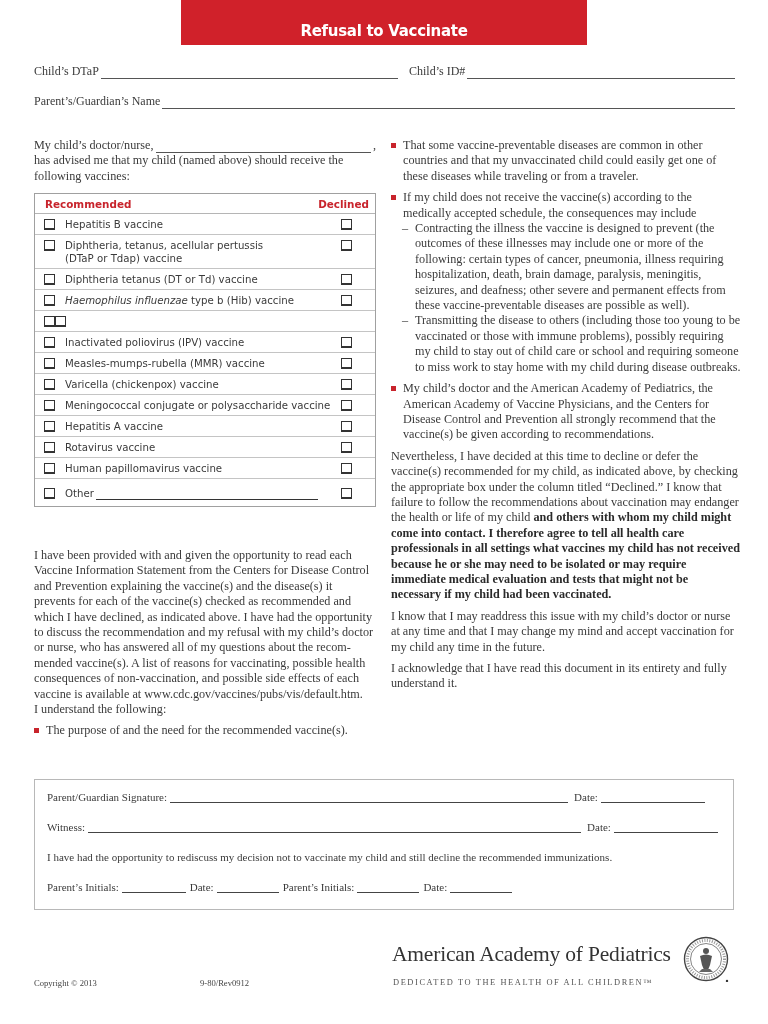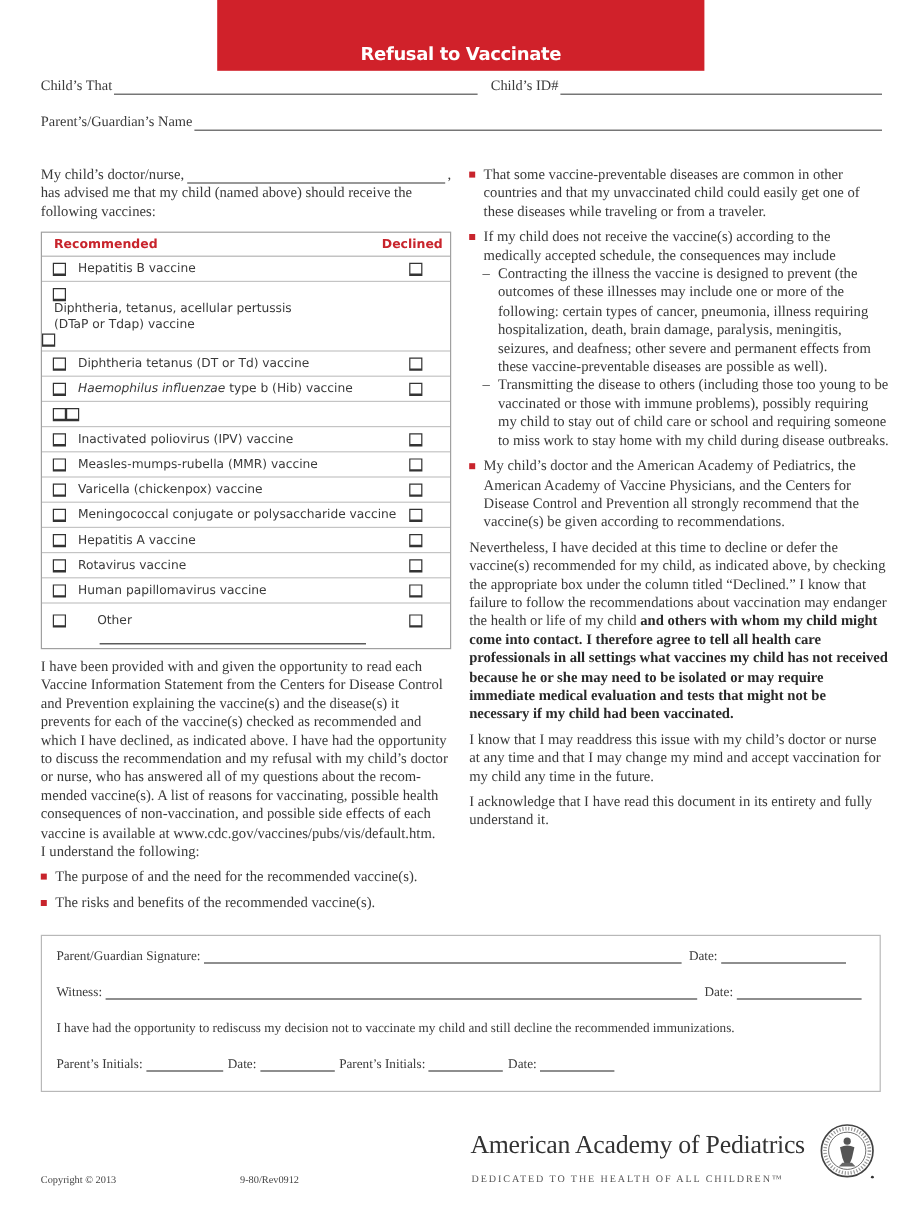--- a/index.html
+++ b/index.html
@@ -1,19 +1,19 @@
 <!DOCTYPE html>
 <html><head>
 <meta charset="utf-8">
 <style>
   * { box-sizing: border-box; margin: 0; padding: 0; }
   html, body { width: 768px; height: 1024px; background: #ffffff; overflow: hidden; }
   body { position: relative; font-family: "Liberation Serif", "DejaVu Serif", serif; color: #3a3a3a; font-size: 12.2px; }
 
-  .banner { position: absolute; left: 181px; top: 0; width: 406px; height: 59px; background: #d0212a; }
+  .banner { position: absolute; left: 181px; top: 0; width: 406px; height: 45px; background: #d0212a; }
   .banner-title { position: absolute; left: 0; right: 0; bottom: 5px; text-align: center; color: #fff; font-family: "DejaVu Sans", "Liberation Sans", sans-serif; font-weight: bold; font-size: 15px; letter-spacing: -0.3px; }
 
   .field-row { position: absolute; display: flex; align-items: flex-end; font-size: 12px; color: #3a3a3a; }
   .field-label { white-space: nowrap; }
   .field-line { flex: 1; border-bottom: 1.4px solid #555; height: 12px; margin-left: 2px; }
 
   .col-left { position: absolute; left: 34px; top: 138px; width: 342px; }
   .col-right { position: absolute; left: 391px; top: 138px; width: 350px; }
 
   .para { line-height: 15.4px; }
@@ -21,22 +21,22 @@
   .intro-blank { flex: 1; border-bottom: 1.3px solid #555; height: 12px; margin: 0 2px; }
 
   .vtable { position: absolute; left: 34px; top: 193px; width: 342px; border: 1.2px solid #a0a0a0; font-family: "DejaVu Sans", "Liberation Sans", sans-serif; font-size: 10.2px; color: #3a3a3a; }
   .vhead { display: flex; justify-content: space-between; padding: 4px 6px 3px 10px; height: 20px; border-bottom: 1px solid #b5b5b5; }
   .vhead span { color: #c8242c; font-weight: bold; font-size: 10.4px; }
   .vrow { display: flex; align-items: flex-start; border-bottom: 1px solid #c4c4c4; padding: 4px 0 3px 0; min-height: 21px; }
   .vrow:last-child { border-bottom: none; }
   .vrow .cb { width: 11px; height: 11px; border: 1.3px solid #333; border-bottom-width: 2px; margin: 1px 0 0 9px; flex: none; background: #fff; }
   .vrow .vlabel { flex: 1; margin-left: 10px; line-height: 13px; }
   .vrow .cb-decl { width: 11px; height: 11px; border: 1.3px solid #333; border-bottom-width: 2px; margin: 1px 23px 0 0; flex: none; }
-  .vrow.tall { min-height: 34px; flex-direction: column; }
-  .vrow.other { min-height: 27px; padding-top: 8px; gap: 16px; }
+  .vrow.tall { min-height: 34px; }
+  .vrow.other { min-height: 27px; padding-top: 8px; }
   .other-line { display: inline-block; width: 222px; border-bottom: 1.2px solid #333; height: 11px; vertical-align: bottom; margin-left: 2px; }
   .italic { font-style: italic; }
 
   .bullet { position: relative; padding-left: 12px; line-height: 15.4px; }
   .bullet::before { content: ""; position: absolute; left: 0; top: 5px; width: 5px; height: 5px; background: #c8242c; }
   .dash { position: relative; padding-left: 24px; line-height: 15.4px; }
   .dash::before { content: "–"; position: absolute; left: 11px; top: 0; }
   .bold { font-weight: bold; color: #2a2a2a; }
 
   .sigbox { position: absolute; left: 34px; top: 779px; width: 700px; height: 131px; border: 1.2px solid #b8b8b8; font-size: 11px; }
@@ -49,21 +49,21 @@
   .seal { position: absolute; left: 683px; top: 936px; width: 46px; height: 46px; }
 </style>
 </head>
 <body>
 
 <div class="banner">
   <div class="banner-title">Refusal to Vaccinate</div>
 </div>
 
 <div class="field-row" style="left:34px; top:64px; width:364px;">
-  <span class="field-label">Child’s That</span>
+  <span class="field-label">Child’s DTaP</span>
   <span class="field-line"></span>
 </div>
 <div class="field-row" style="left:409px; top:64px; width:326px;">
   <span class="field-label">Child’s ID#</span>
   <span class="field-line"></span>
 </div>
 <div class="field-row" style="left:34px; top:94px; width:701px;">
   <span class="field-label">Parent’s/Guardian’s Name</span>
   <span class="field-line"></span>
 </div>
@@ -148,21 +148,20 @@
     <span class="cb"></span>
     <span class="vlabel"><span>Other</span><span class="other-line"></span></span>
     <span class="cb-decl"></span>
   </div>
 </div>
 
 <div class="col-left" style="top:548px;">
   <div class="para">I have been provided with and given the opportunity to read each Vaccine Information Statement from the Centers for Disease Control and Prevention explaining the vaccine(s) and the disease(s) it prevents for each of the vaccine(s) checked as recommended and which I have declined, as indicated above. I have had the opportunity to discuss the recommendation and my refusal with my child’s doctor or nurse, who has answered all of my questions about the recom­mended vaccine(s). A list of reasons for vaccinating, possible health consequences of non-vaccination, and possible side effects of each vaccine is available at www.cdc.gov/vaccines/pubs/vis/default.htm.</div>
   <div class="para">I understand the following:</div>
   <div class="bullet" style="margin-top:6px;">The purpose of and the need for the recommended vaccine(s).</div>
-  <div class="bullet" style="margin-top:6px;">The risks and benefits of the recommended vaccine(s).</div>
 </div>
 
 <div class="col-right">
   <div class="bullet">That some vaccine-preventable diseases are common in other countries and that my unvaccinated child could easily get one of these diseases while traveling or from a traveler.</div>
   <div class="bullet" style="margin-top:6px;">If my child does not receive the vaccine(s) according to the medically accepted schedule, the consequences may include</div>
   <div class="dash">Contracting the illness the vaccine is designed to prevent (the outcomes of these illnesses may include one or more of the following: certain types of cancer, pneumonia, illness requiring hospitalization, death, brain damage, paralysis, meningitis, seizures, and deafness; other severe and permanent effects from these vaccine-preventable diseases are possible as well).</div>
   <div class="dash">Transmitting the disease to others (including those too young to be vaccinated or those with immune problems), possibly requiring my child to stay out of child care or school and requiring someone to miss work to stay home with my child during disease outbreaks.</div>
   <div class="bullet" style="margin-top:6px;">My child’s doctor and the American Academy of Pediatrics, the American Academy of Vaccine Physicians, and the Centers for Disease Control and Prevention all strongly recommend that the vaccine(s) be given according to recommendations.</div>
   <div class="para" style="margin-top:6px;"><span>Nevertheless, I have decided at this time to decline or defer the vaccine(s) recommended for my child, as indicated above, by check­ing the appropriate box under the column titled “Declined.” I know that failure to follow the recommendations about vaccination may endanger the health or life of my child </span><span class="bold">and others with whom my child might come into contact. I therefore agree to tell all health care professionals in all settings what vaccines my child has not received because he or she may need to be isolated or may require immediate medical evaluation and tests that might not be necessary if my child had been vaccinated.</span></div>
   <div class="para" style="margin-top:6px;">I know that I may readdress this issue with my child’s doctor or nurse at any time and that I may change my mind and accept vaccination for my child any time in the future.</div>

